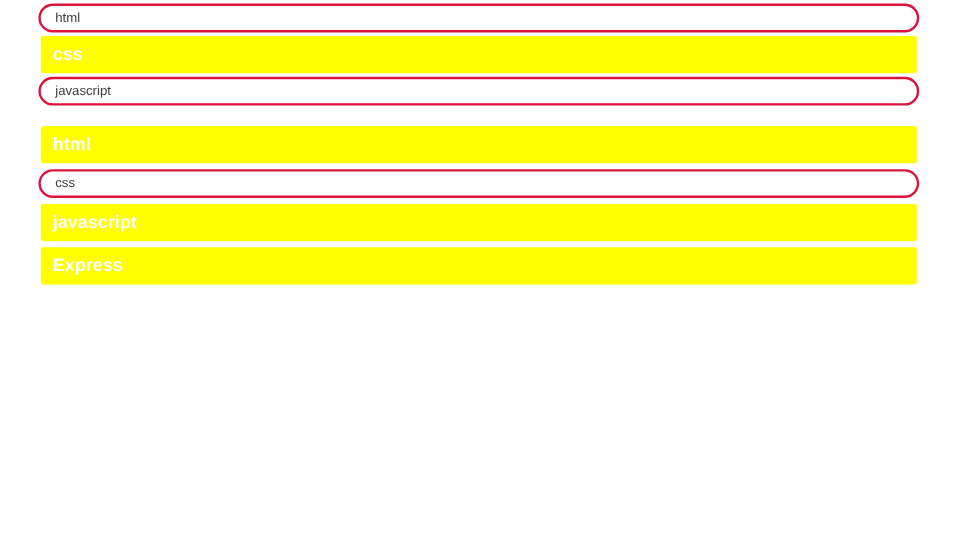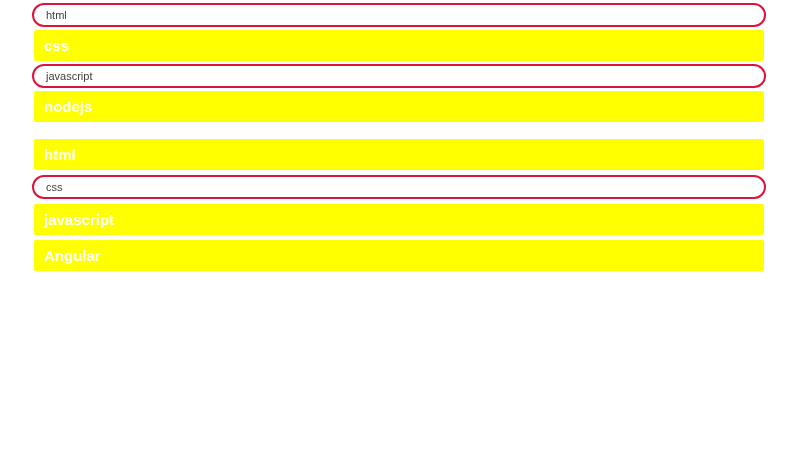--- a/index.html
+++ b/index.html
@@ -61,21 +61,20 @@
   }
 </style>
 </head>
 <body>
 
 <div class="skills-page">
   <ul class="skill-list first">
       <li class="pill">html</li>
       <li class="highlight">css</li>
       <li class="pill">javascript</li>
-      <li class="highlight">nodejs</li>
     </ul>
   <ul class="skill-list second">
       <li class="highlight">html</li>
       <li class="pill">css</li>
       <li class="highlight">javascript</li>
-      <li class="highlight">Angular</li>
+      <li class="highlight">Express</li>
     </ul>
 </div>
 
 </body></html>

